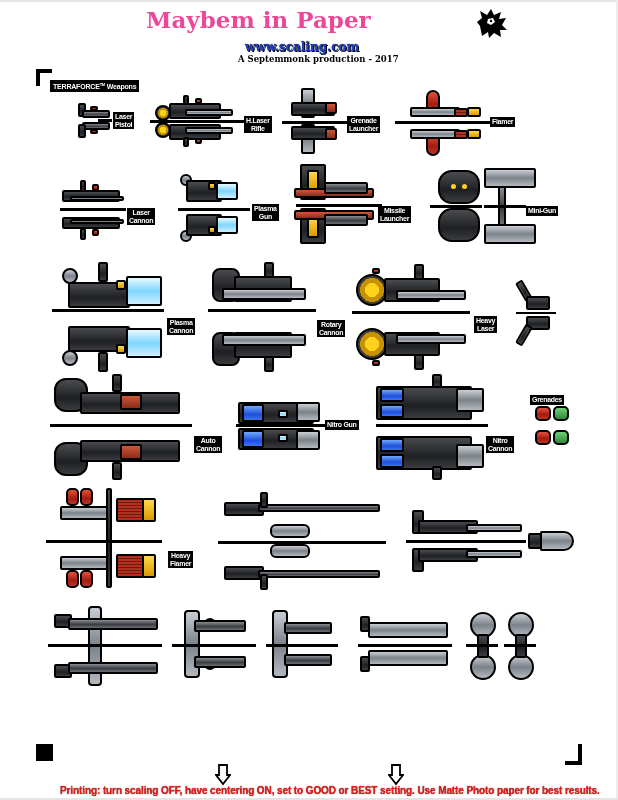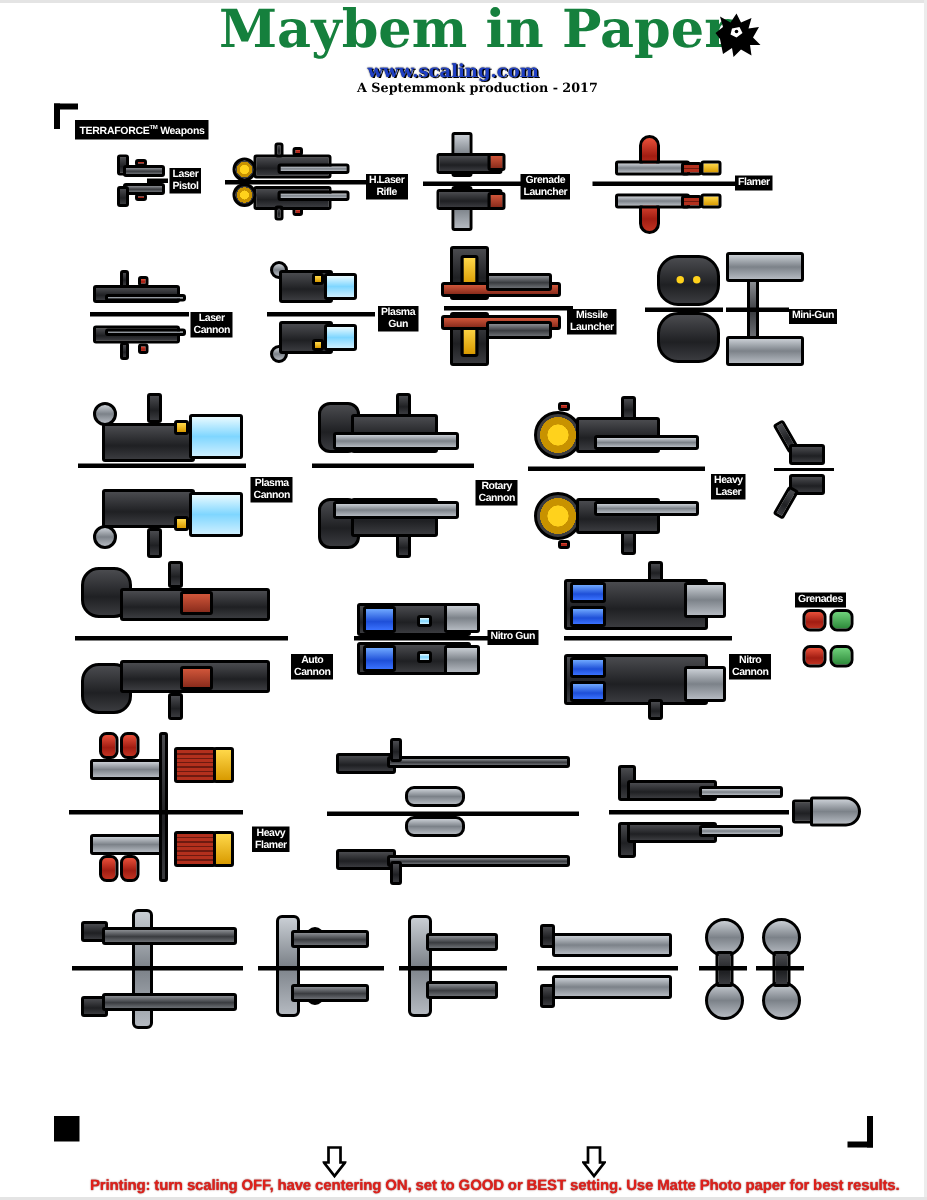--- a/index.html
+++ b/index.html
@@ -3,21 +3,21 @@
 <meta charset="utf-8">
 <style>
   * { box-sizing: border-box; margin: 0; padding: 0; }
   html, body { width: 618px; height: 800px; background: #ffffff; overflow: hidden; }
   body { position: relative; font-family: "Liberation Sans", sans-serif; }
   .frame-top { position: absolute; left: 0; top: 0; width: 618px; height: 2px; background: #e4e4e4; }
   .frame-right { position: absolute; right: 0; top: 0; width: 2px; height: 800px; background: #ececec; }
   .frame-bottom { position: absolute; left: 0; bottom: 0; width: 618px; height: 2px; background: #e4e4e4; }
 
   .title { position: absolute; left: 146px; top: 2px; font-family: "DejaVu Serif", serif; font-weight: bold;
-           font-size: 35px; letter-spacing: 0px; color: #15803d; line-height: 36px; white-space: nowrap; }
+           font-size: 23px; letter-spacing: 0px; color: #ec4899; line-height: 36px; white-space: nowrap; }
   .title-logo { position: absolute; left: 474px; top: 6px; width: 36px; height: 34px; }
   .url { position: absolute; left: 245px; top: 41px; font-family: "DejaVu Serif", serif; font-weight: bold;
          font-size: 12px; color: #1f3fc4; line-height: 13px; text-shadow: 0 0 1px #000, 1px 1px 0 #000; }
   .byline { position: absolute; left: 238px; top: 54px; font-family: "DejaVu Serif", serif; font-weight: bold;
             font-size: 8.5px; color: #000; line-height: 10px; white-space: nowrap; }
 
   .crop { position: absolute; background: #000; }
   .square { position: absolute; left: 36px; top: 744px; width: 17px; height: 17px; background: #000; }
 
   .section-label { position: absolute; left: 50px; top: 80px; font-size: 7px; font-weight: bold; color: #fff;

